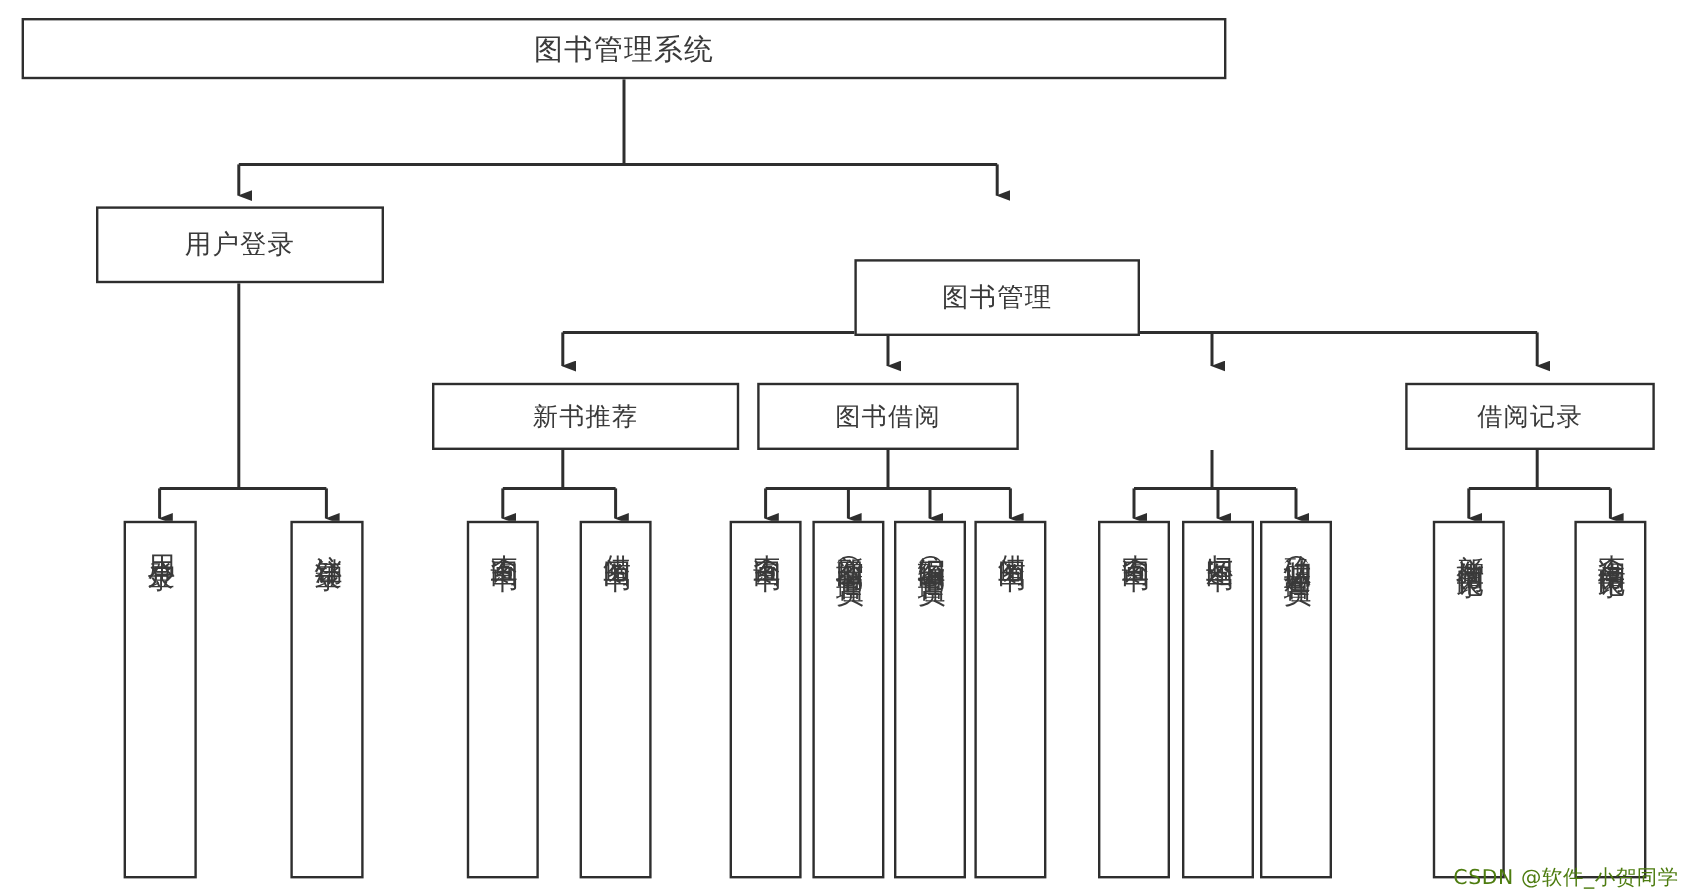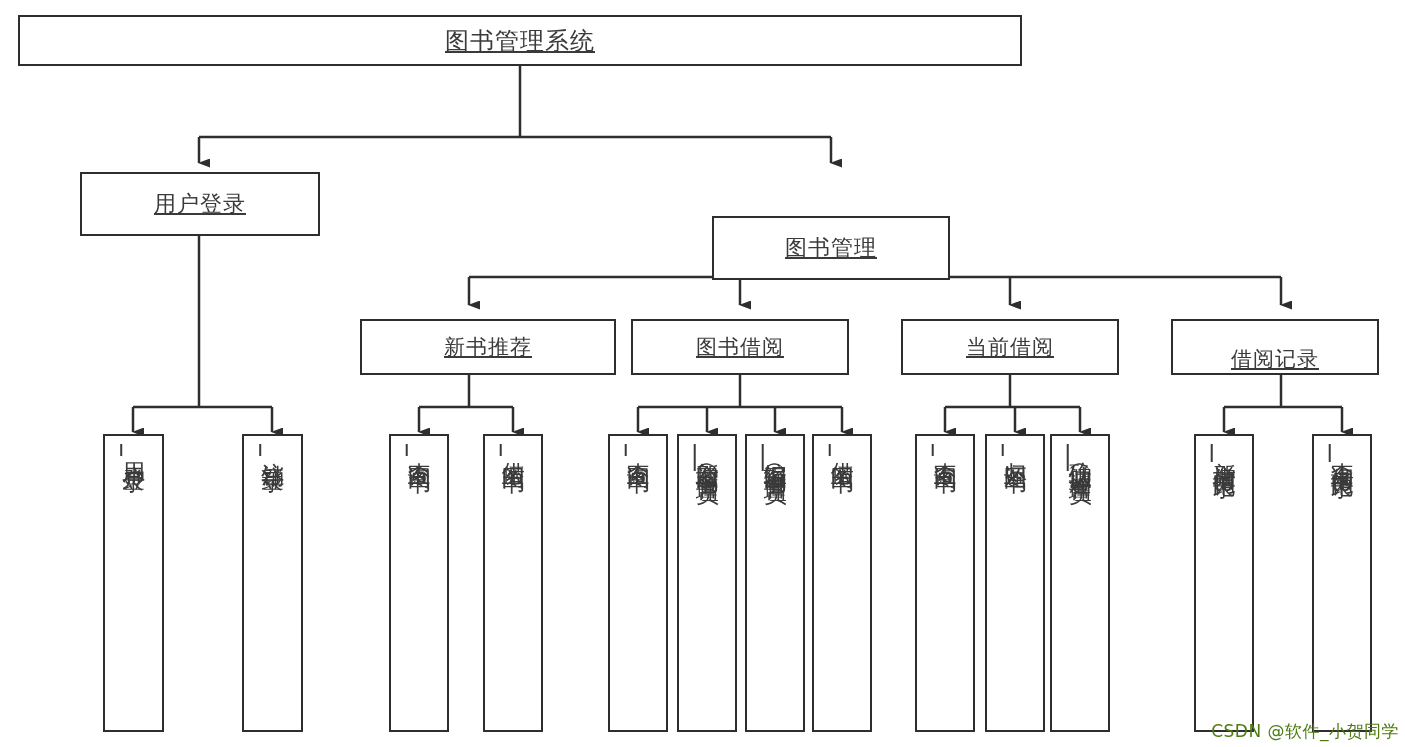--- a/index.html
+++ b/index.html
@@ -27,21 +27,20 @@
   }
   .node {
     position: absolute;
     box-sizing: border-box;
     background: #ffffff;
     border: 2px solid #2e2e2e;
     display: flex;
     align-items: center;
     justify-content: center;
     color: #3a3a3a;
-    text-decoration: underline;
   }
   .node.root {
     font-size: 24px;
     letter-spacing: 1px;
   }
   .node.lvl1 {
     font-size: 22px;
     letter-spacing: 1px;
   }
   .node.lvl2 {
@@ -137,24 +136,21 @@
   <div class="node lvl1" style="left:712px; top:172px; width:238px; height:64px;margin-top:44px;">
     <span>图书管理</span>
   </div>
 
   <div class="node lvl2" style="left:360px; top:319px; width:256px; height:56px;">
     <span>新书推荐</span>
   </div>
   <div class="node lvl2" style="left:631px; top:319px; width:218px; height:56px;">
     <span>图书借阅</span>
   </div>
-  <div class="node lvl2" style="left:901px; top:319px; width:218px; height:56px;">
-    <span>当前借阅</span>
-  </div>
-  <div class="node lvl2" style="left:1171px; top:319px; width:208px; height:56px;align-items:flex-end;">
+  <div class="node lvl2" style="left:1171px; top:319px; width:208px; height:56px;">
     <span>借阅记录</span>
   </div>
 
   <div class="node leaf" style="left:103px; top:434px; width:61px; height:298px;">
     <span class="vtext">用户登录</span>
   </div>
   <div class="node leaf" style="left:242px; top:434px; width:61px; height:298px;">
     <span class="vtext">注销登录</span>
   </div>
 

